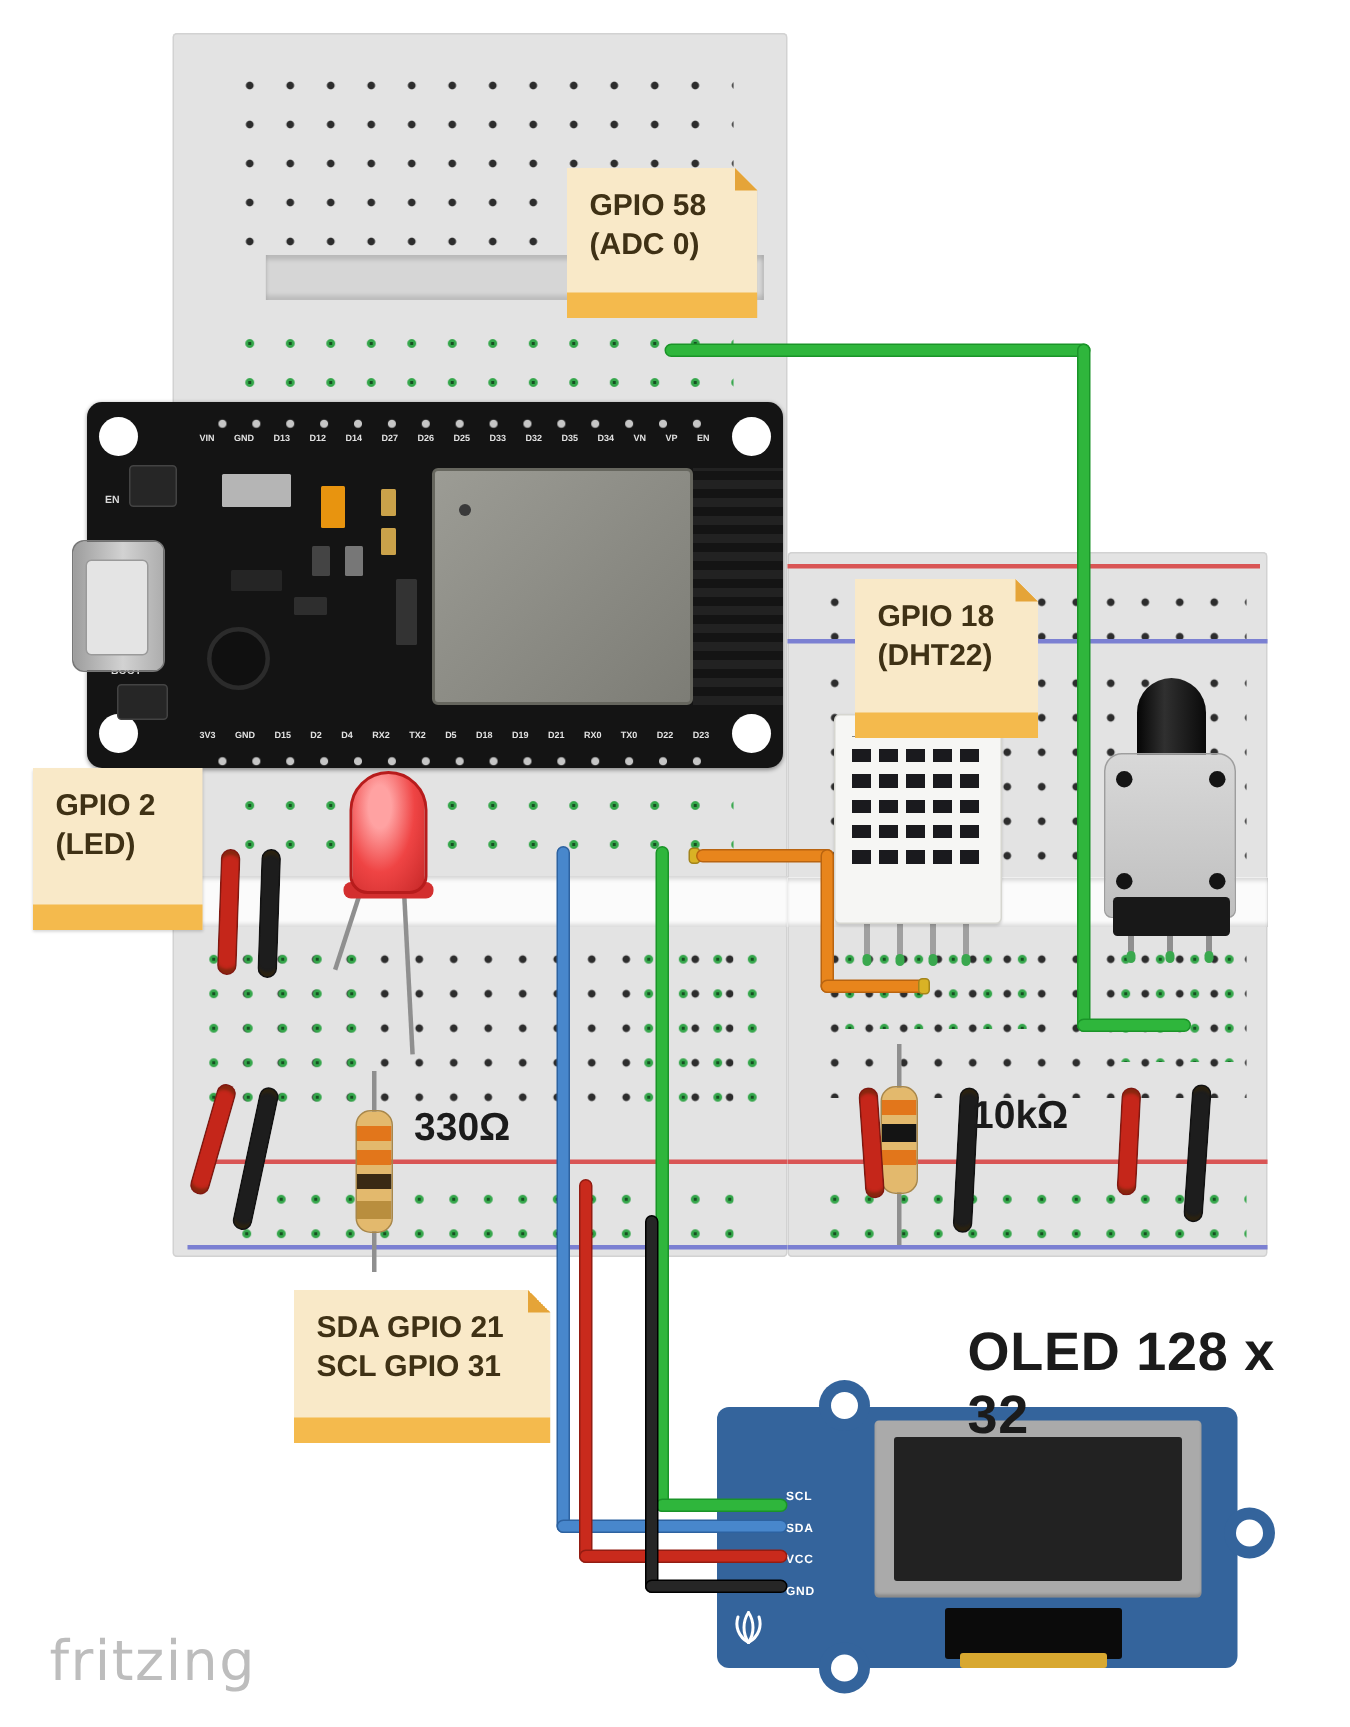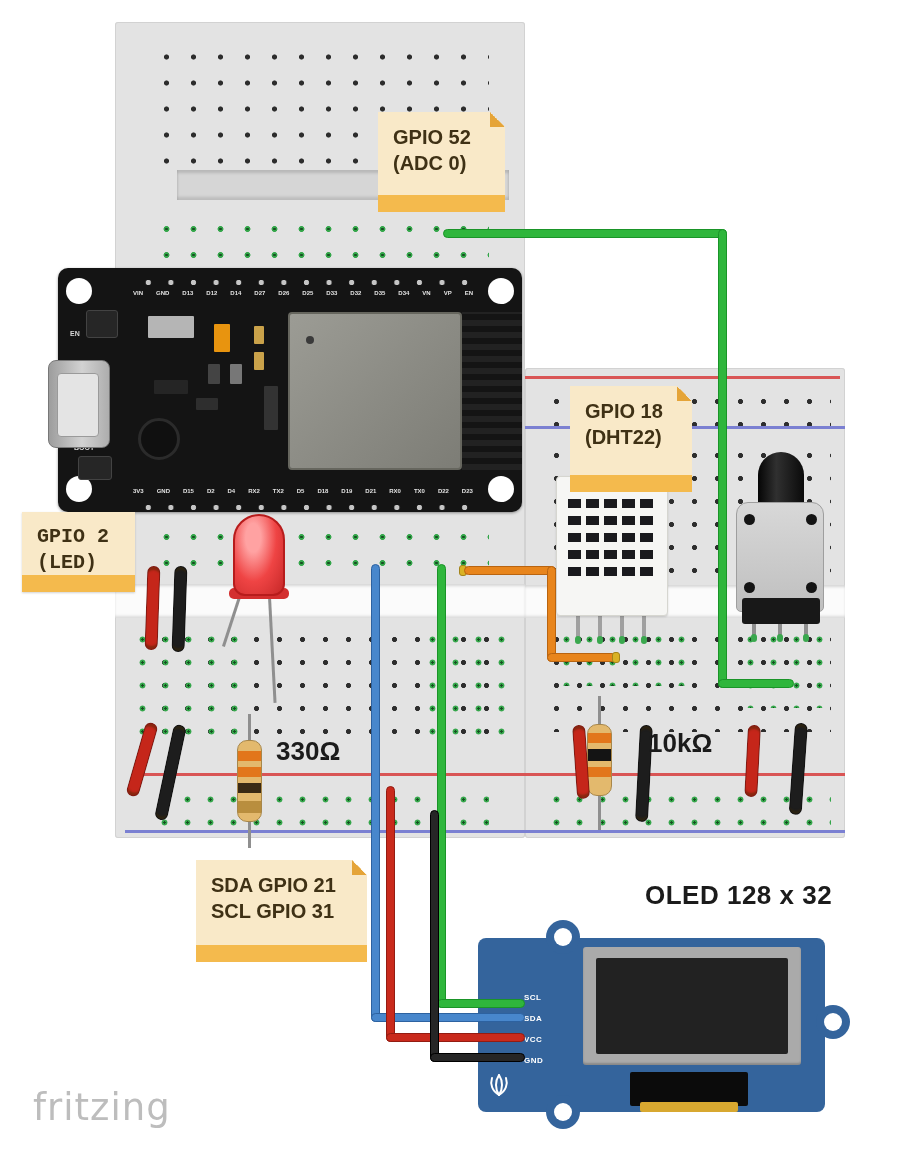--- a/index.html
+++ b/index.html
@@ -104,21 +104,21 @@
      border-radius:3px;box-shadow:inset 0 -2px 2px rgba(0,0,0,.2);}
   .oled-screen{position:absolute;left:596px;top:958px;width:192px;height:96px;background:#222;border-radius:2px;}
   .oled-conn{position:absolute;left:630px;top:1072px;width:118px;height:34px;background:#0b0b0b;border-radius:2px;}
   .oled-gold{position:absolute;left:640px;top:1102px;width:98px;height:10px;background:#d8a830;border-radius:2px;}
   .oled-pins{position:absolute;left:524px;top:993px;display:flex;flex-direction:column;gap:12px;}
   .oled-pins span{font-size:8px;font-weight:bold;color:#fff;height:9px;line-height:9px;letter-spacing:.5px;}
 
   
   .lbl{position:absolute;color:#1b1b1b;}
   .lbl.dht-title{left:548px;top:296px;font-size:27px;line-height:31px;font-weight:600;}
-  .lbl.oled-title{left:645px;top:880px;font-size:26px;font-weight:600;letter-spacing:.5px;}
+  .lbl.oled-title{left:645px;top:880px;font-size:36px;font-weight:600;letter-spacing:.5px;}
   .lbl.res-lbl{font-size:26px;font-weight:600;}
   .watermark{position:absolute;left:33px;top:1086px;font-family:"DejaVu Sans",sans-serif;
      font-size:37px;letter-spacing:1px;color:#bdbdbd;}
 </style>
 </head>
 <body>
 
 <div class="stage">
 
   <div class="board" style="left:115px;top:22px;width:410px;height:816px;">
@@ -307,31 +307,31 @@
   <div class="w blue" style="left:371px;top:1013px;width:154px;height:9px;"></div>
 
   <div class="w red" style="left:386px;top:786px;width:9px;height:256px;"></div>
   <div class="w red" style="left:386px;top:1033px;width:139px;height:9px;"></div>
 
   <div class="w black" style="left:430px;top:810px;width:9px;height:252px;"></div>
   <div class="w black" style="left:430px;top:1053px;width:95px;height:9px;"></div>
 
   <div class="note fold" style="left:378px;top:112px;width:127px;height:100px;">
     <div class="txt">
-        <div>GPIO 52</div>
+        <div>GPIO 58</div>
         <div>(ADC 0)</div>
       </div>
   </div>
   <div class="note fold" style="left:570px;top:386px;width:122px;height:106px;">
     <div class="txt">
         <div>GPIO 18</div>
         <div>(DHT22)</div>
       </div>
   </div>
-  <div class="note" style="left:22px;top:512px;width:113px;height:80px;font-family:Liberation Mono, monospace;">
+  <div class="note" style="left:22px;top:512px;width:113px;height:108px;">
     <div class="txt">
         <div>GPIO 2</div>
         <div>(LED)</div>
       </div>
   </div>
   <div class="note fold" style="left:196px;top:860px;width:171px;height:102px;">
     <div class="txt">
         <div>SDA GPIO 21</div>
         <div>SCL GPIO 31</div>
       </div>

